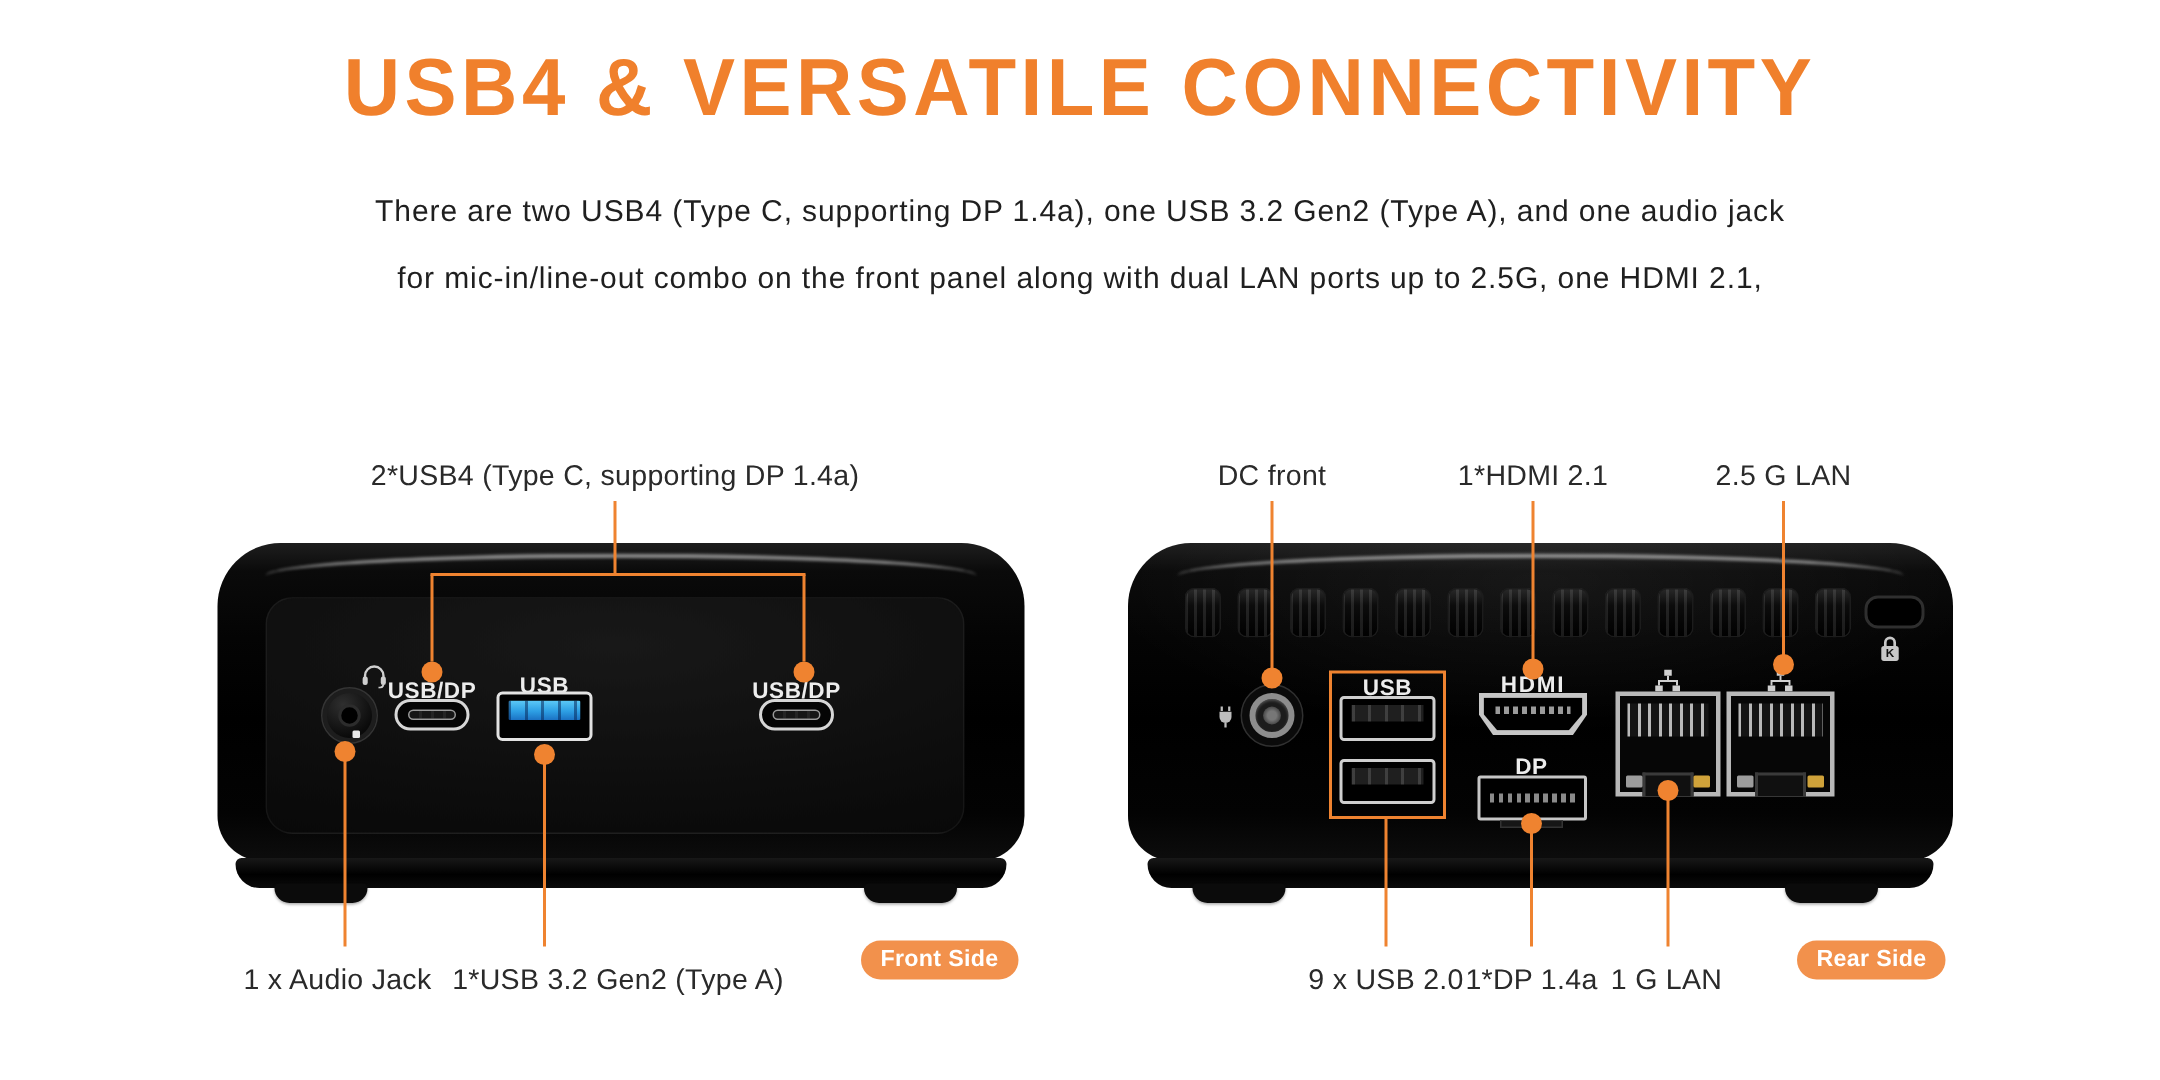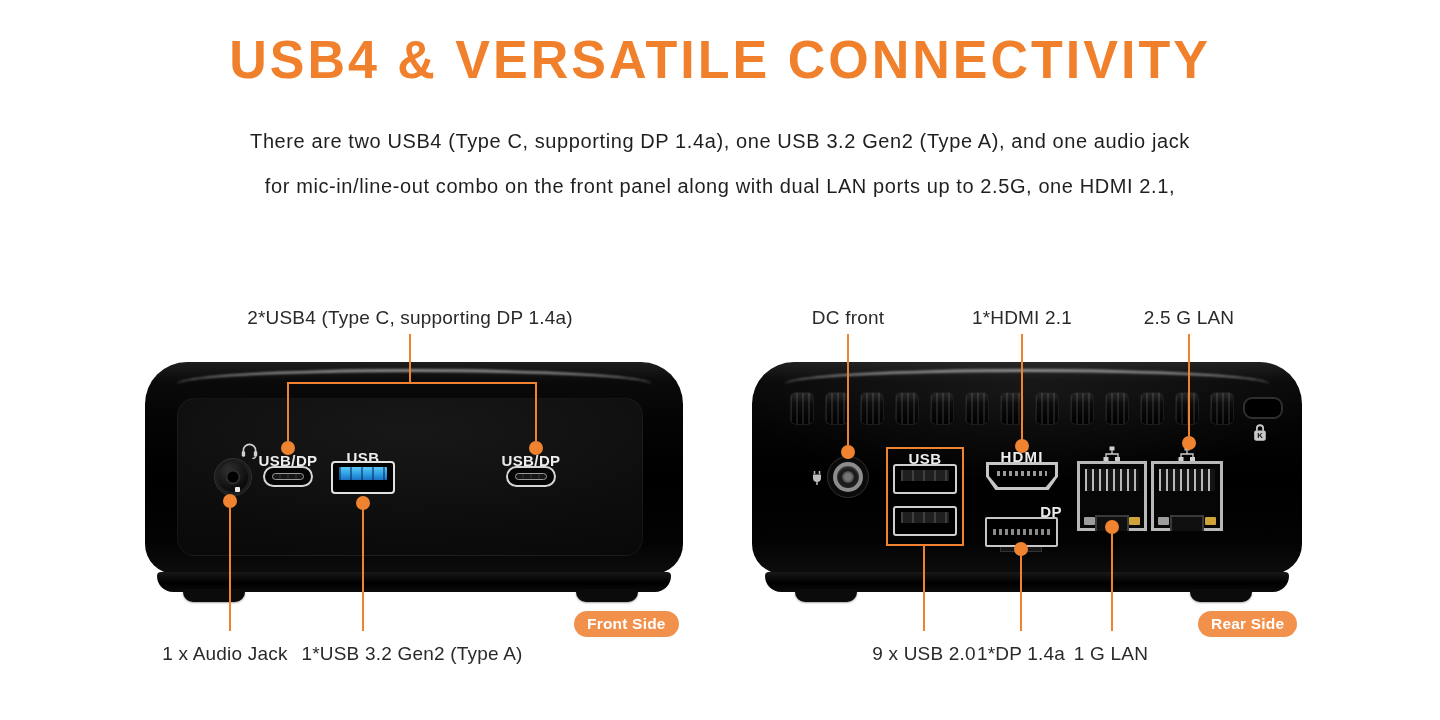--- a/index.html
+++ b/index.html
@@ -107,21 +107,21 @@
     box-shadow:inset 0 0 0 1px #1c1c1c;}
   .kslot{position:absolute;width:40px;height:22px;border:2px solid #2f2f2f;border-radius:9px;background:#000;}
 
   
   .callout-label{position:absolute;color:#2a2a2a;font-size:19px;letter-spacing:.2px;text-align:center;}
   .cline-v{position:absolute;width:2px;background:var(--accent);}
   .cline-h{position:absolute;height:2px;background:var(--accent);}
   .cdot{position:absolute;width:14px;height:14px;border-radius:50%;background:var(--accent);}
   .side-badge{
     position:absolute;height:26px;line-height:26px;padding:0 13px;border-radius:13px;
-    background:var(--badge-bg);color:#fff;font-size:15.5px;font-weight:bold;letter-spacing:.2px;
+    background:var(--badge-bg);color:#fff;font-size:15.5px;font-weight:bold;letter-spacing:.2px;margin-top:16px;
   }
   .icon{position:absolute;display:block;line-height:0;}
 </style>
 </head>
 <body>
 
 <div id="stage">
 
   <div class="page-title">USB4 &amp; VERSATILE CONNECTIVITY</div>
 
@@ -237,21 +237,21 @@
     <div class="tongue"></div>
   </div>
 
   <div class="port-label" style="left:987px;top:448px;width:70px;letter-spacing:1.2px;">HDMI</div>
   <div class="hdmi-outer" style="left:986px;top:462px;">
     <div class="hdmi-inner">
       <i class="hdmi-pins" style="position:absolute;"></i>
     </div>
   </div>
 
-  <div class="port-label" style="left:1021px;top:503px;width:60px;">DP</div>
+  <div class="port-label" style="left:991px;top:503px;width:60px;">DP</div>
   <div class="dp-port" style="left:985px;top:517px;">
     <i class="dp-pins" style="position:absolute;"></i>
   </div>
   <div class="dp-tab" style="left:1000px;top:547px;"></div>
 
   <span class="icon" style="left:1103px;top:446px;">
     <svg width="18" height="16" viewBox="0 0 18 16">
       <rect x="6.5" y="0.5" width="5" height="4" fill="#d0d0d0"></rect>
       <rect x="0.5" y="11" width="5" height="4" fill="#d0d0d0"></rect>
       <rect x="12" y="11" width="5" height="4" fill="#d0d0d0"></rect>

